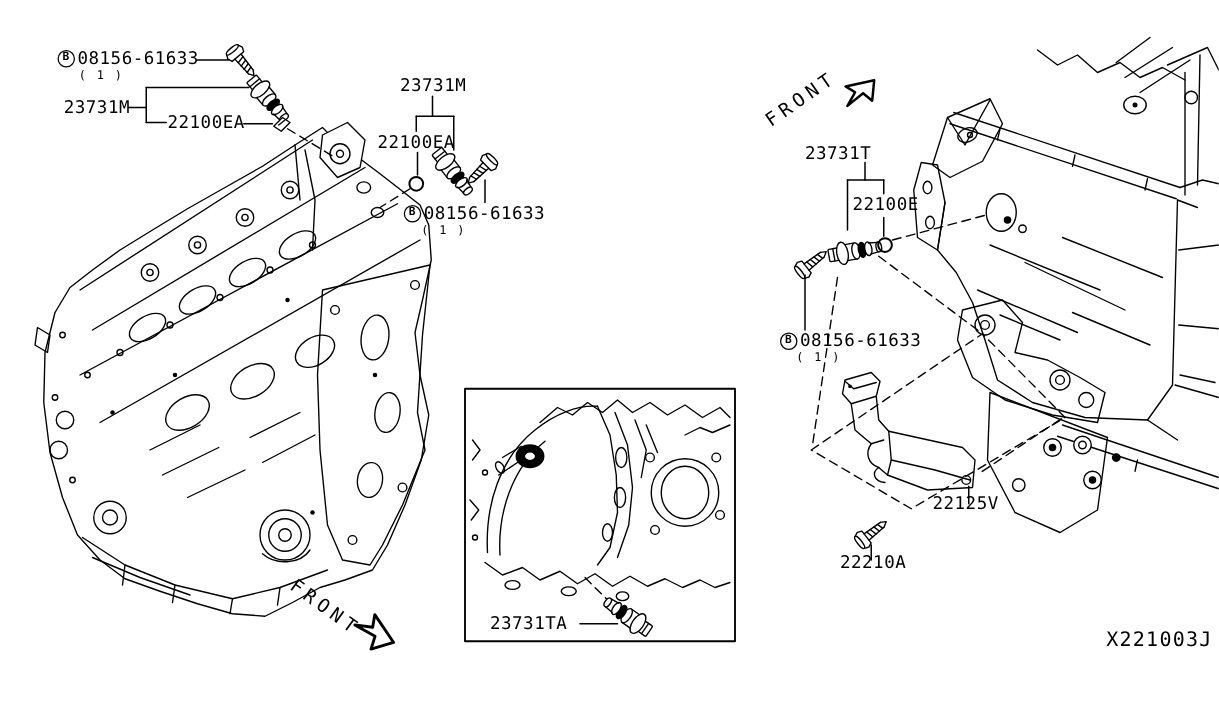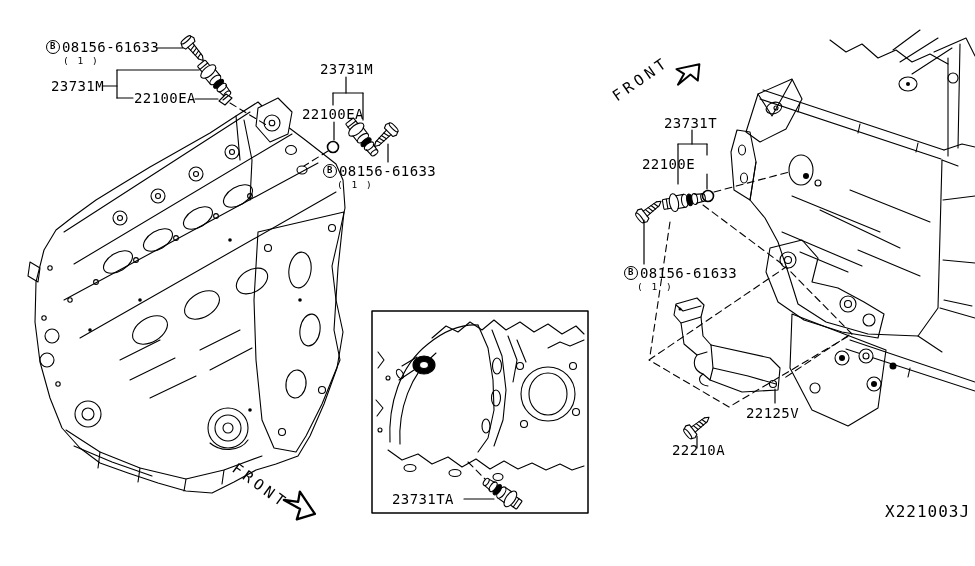--- a/index.html
+++ b/index.html
@@ -319,30 +319,30 @@
 
   <div class="label" style="left:320px;top:62px">23731M</div>
   <div class="label" style="left:302px;top:107px">22100EA</div>
 
   <div class="label bolt-callout" style="left:323px;top:164px">
     <span class="bcircle">B</span>
     <span>08156-61633</span>
   </div>
   <div class="label qty" style="left:337px;top:180px">( 1 )</div>
 
-  <div class="label" style="left:664px;top:116px">23731T</div>
-  <div class="label" style="left:642px;top:157px">22100E</div>
+  <div class="label" style="left:644px;top:116px">23731T</div>
+  <div class="label" style="left:682px;top:157px">22100E</div>
 
   <div class="label bolt-callout" style="left:624px;top:266px">
     <span class="bcircle">B</span>
     <span>08156-61633</span>
   </div>
   <div class="label qty" style="left:637px;top:282px">( 1 )</div>
 
-  <div class="label" style="left:746px;top:406px">22125V</div>
+  <div class="label" style="left:746px;top:396px">22125V</div>
   <div class="label" style="left:672px;top:443px">22210A</div>
 
   <div class="label" style="left:392px;top:492px">23731TA</div>
 
   <div class="front front-tr" style="left:610px;top:92px">FRONT</div>
   <div class="front front-bl" style="left:238px;top:461px">FRONT</div>
 
   <div class="label figcode" style="left:885px;top:505px">X221003J</div>
 </div>
 

